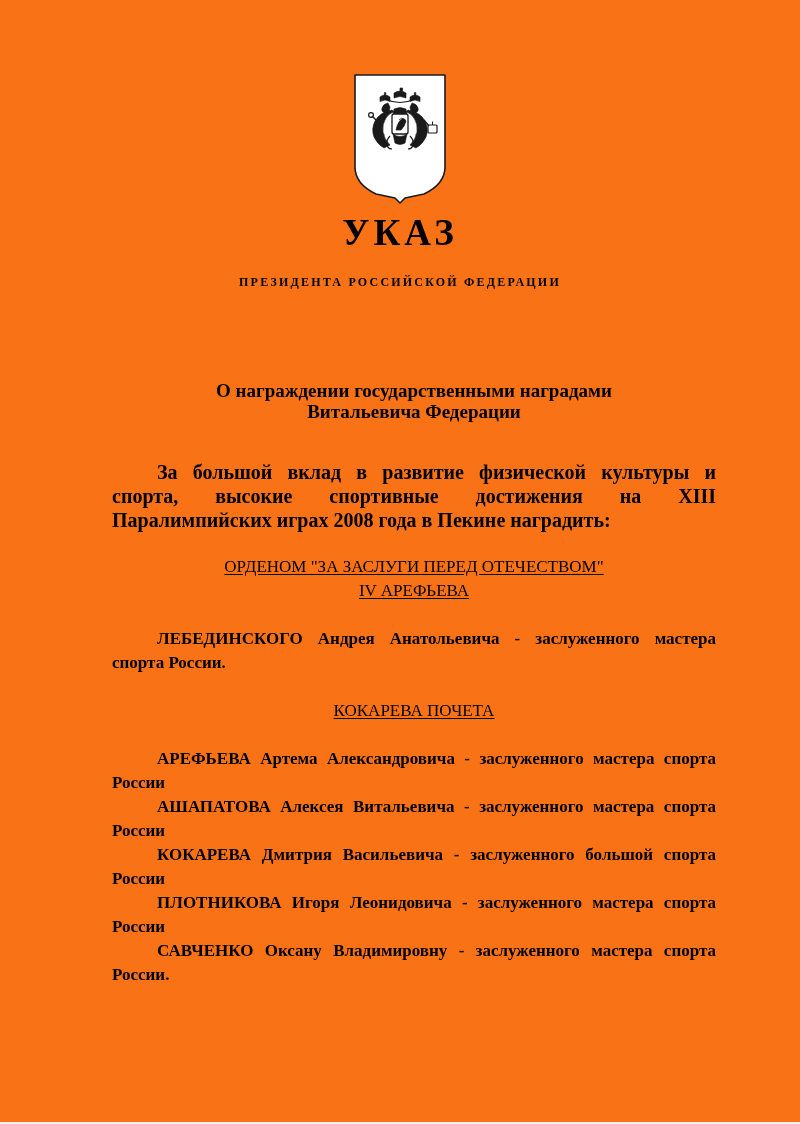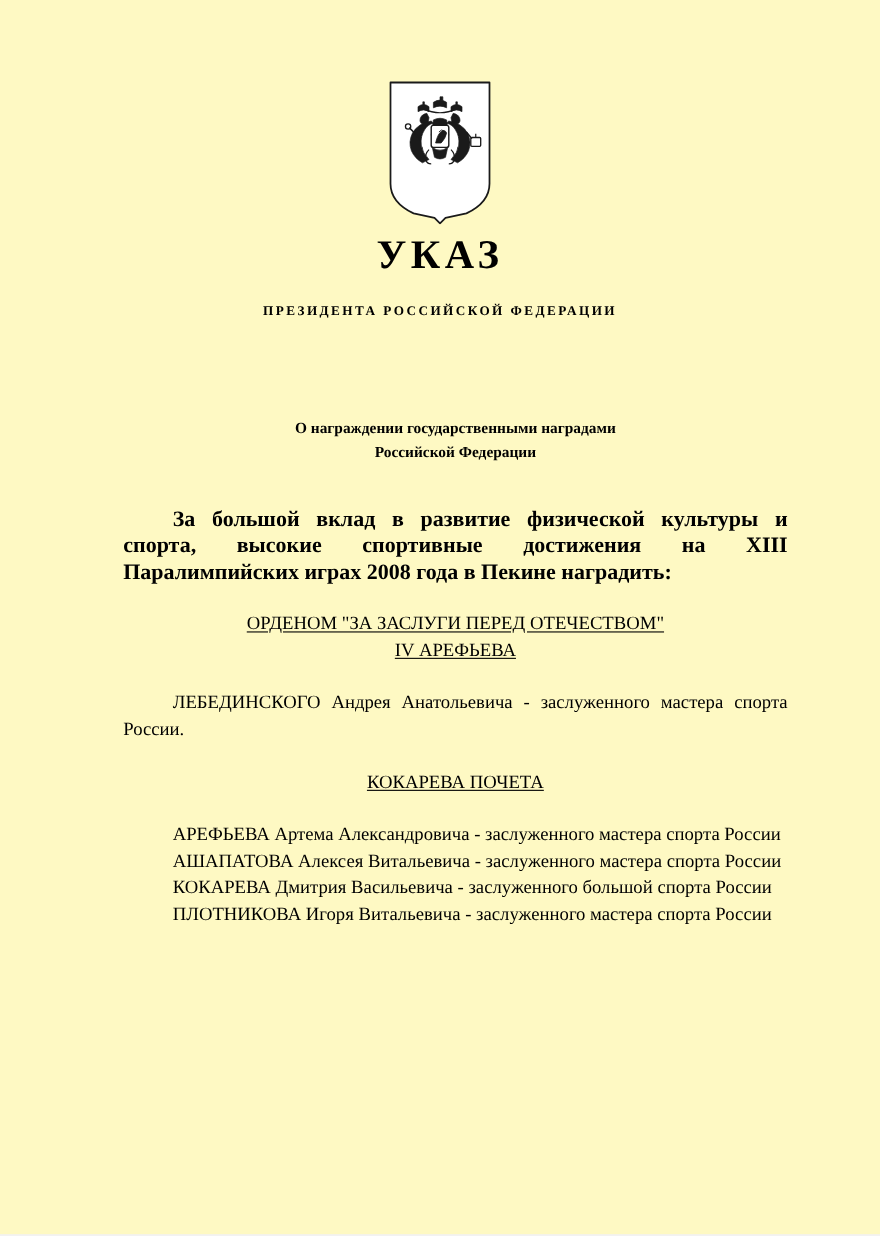--- a/index.html
+++ b/index.html
@@ -5,21 +5,21 @@
 <style>
   html, body {
     margin: 0;
     padding: 0;
     background: #ffffff;
   }
   .page {
     position: relative;
     width: 800px;
     height: 1124px;
-    background: #fef9c3;
+    background: #f97316;
     overflow: hidden;
     font-family: "Liberation Serif", "DejaVu Serif", serif;
     color: #000000;
     box-sizing: border-box;
   }
   .scan-edge-bottom {
     position: absolute;
     left: 0;
     bottom: 0;
     width: 800px;
@@ -65,21 +65,21 @@
     line-height: 1;
   }
 
   
   .about-block {
     position: absolute;
     left: 112px;
     top: 380px;
     width: 604px;
     text-align: center;
-    font-size: 14px;
+    font-size: 19px;
     font-weight: 700;
     line-height: 21px;
   }
 
   
   .intro-para {
     position: absolute;
     left: 112px;
     top: 460px;
     width: 604px;
@@ -119,20 +119,21 @@
     line-height: 24px;
   }
   .recipients-1 { top: 627px; }
   .recipients-2 { top: 747px; }
   .recipient-line {
     text-align: justify;
     text-align-last: left;
     text-indent: 45px;
     margin: 0;
     hyphens: none;
+    font-weight: bold;
   }
 </style>
 </head>
 <body>
 
 <div class="page">
 
   <div class="emblem-wrap">
     <svg class="emblem" viewBox="0 0 96 132" xmlns="http://www.w3.org/2000/svg">
 
@@ -186,21 +187,21 @@
         <path d="M58 64 q4 4 3 9 q-1 4 -5 4" fill="none" stroke-width="1.1"></path>
       </g>
     </svg>
   </div>
 
   <div class="doc-title">УКАЗ</div>
   <div class="doc-subtitle">ПРЕЗИДЕНТА РОССИЙСКОЙ ФЕДЕРАЦИИ</div>
 
   <div class="about-block">
     <div>О награждении государственными наградами</div>
-    <div>Российской Федерации</div>
+    <div>Витальевича Федерации</div>
   </div>
 
   <div class="intro-para">За большой вклад в развитие физической культуры и спорта, высокие спортивные достижения на XIII Паралимпийских играх 2008 года в Пекине наградить:</div>
 
   <div class="award-heading award-heading-1">
     <div><span class="u">ОРДЕНОМ "ЗА ЗАСЛУГИ ПЕРЕД ОТЕЧЕСТВОМ"</span></div>
     <div><span class="u">IV АРЕФЬЕВА</span></div>
   </div>
 
   <div class="recipients recipients-1">
@@ -208,17 +209,18 @@
   </div>
 
   <div class="award-heading award-heading-2">
     <div><span class="u">КОКАРЕВА ПОЧЕТА</span></div>
   </div>
 
   <div class="recipients recipients-2">
     <p class="recipient-line">АРЕФЬЕВА Артема Александровича - заслуженного мастера спорта России</p>
     <p class="recipient-line">АШАПАТОВА Алексея Витальевича - заслуженного мастера спорта России</p>
     <p class="recipient-line">КОКАРЕВА Дмитрия Васильевича - заслуженного большой спорта России</p>
-    <p class="recipient-line">ПЛОТНИКОВА Игоря Витальевича - заслуженного мастера спорта России</p>
+    <p class="recipient-line">ПЛОТНИКОВА Игоря Леонидовича - заслуженного мастера спорта России</p>
+    <p class="recipient-line">САВЧЕНКО Оксану Владимировну - заслуженного мастера спорта России.</p>
   </div>
 
   <div class="scan-edge-bottom"></div>
 </div>
 
 </body></html>

